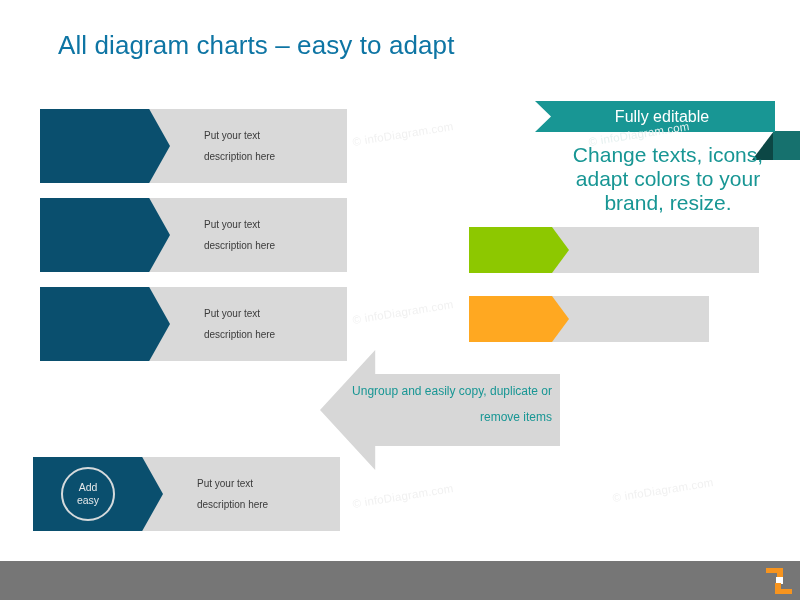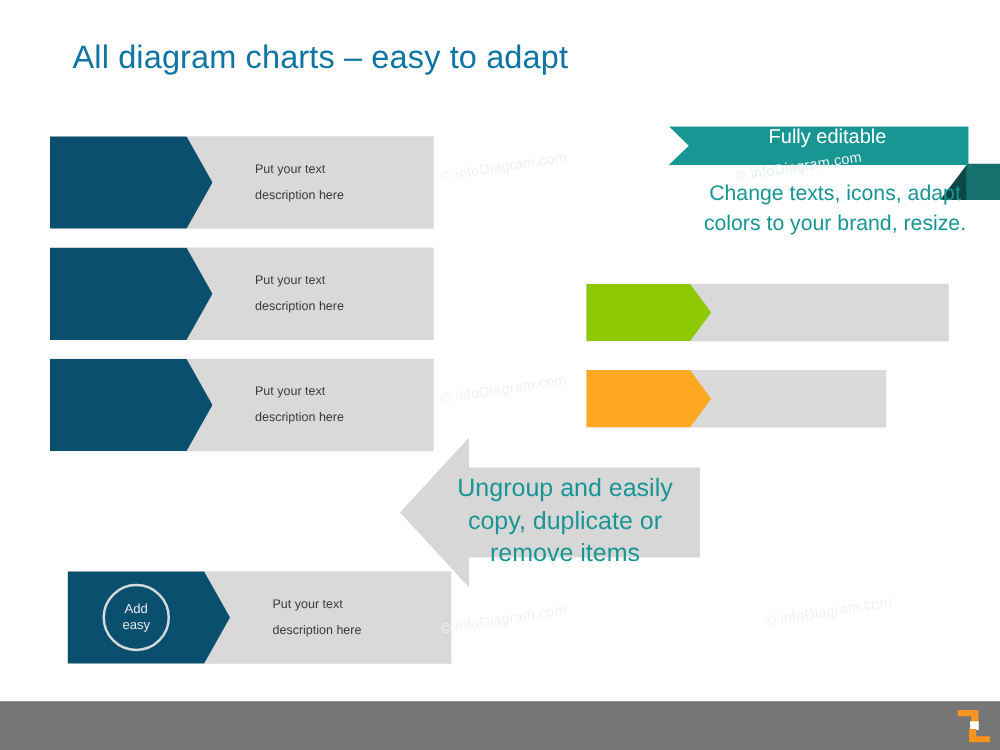--- a/index.html
+++ b/index.html
@@ -110,34 +110,35 @@
   .ribbon-bar {
     position: absolute;
     left: 0;
     top: 0;
     width: 240px;
     height: 31px;
     background: #189694;
     -webkit-clip-path: polygon(0 0, 100% 0, 100% 100%, 0 100%, 16px 50%);
     clip-path: polygon(0 0, 100% 0, 100% 100%, 0 100%, 16px 50%);
     display: flex;
+    align-items: center;
     justify-content: center;
   }
   .ribbon-bar .rtxt {
     font-size: 16px;
     color: #FFFFFF;
     padding-left: 14px;
   }
   .ribbon-sub {
     position: absolute;
     left: 563px;
     top: 143px;
     width: 210px;
     text-align: center;
-    font-size: 17px;
+    font-size: 21px;
     line-height: 24px;
     color: #189694;
   }
 
   
   .cbar {
     position: absolute;
     height: 46px;
   }
   .cbar .band {
@@ -164,22 +165,22 @@
     height: 120px;
     background: #D7D7D7;
     -webkit-clip-path: polygon(0 50%, 23% 0, 23% 20%, 100% 20%, 100% 80%, 23% 80%, 23% 100%);
     clip-path: polygon(0 50%, 23% 0, 23% 20%, 100% 20%, 100% 80%, 23% 80%, 23% 100%);
   }
   .big-arrow-text {
     position: absolute;
     left: 352px;
     top: 378px;
     width: 200px;
-    text-align: center;
-    font-size: 20px;
+    text-align: right;
+    font-size: 12px;
     line-height: 26px;
     color: #189694;
   }
 
   
   .wm {
     position: absolute;
     color: #F1F1F1;
     font-size: 11.5px;
     transform: rotate(-9deg);
@@ -268,21 +269,21 @@
 
   <div class="arrow-row" style="left:40px; top:287px; width:307px;">
     <div class="band"></div>
     <div class="chev" style="width:130px;"></div>
     <div class="txt" style="left:164px;">
       <div>Put your text</div>
       <div>description here</div>
     </div>
   </div>
 
-  <div class="arrow-row" style="left:54px; top:457px; width:307px;">
+  <div class="arrow-row" style="left:33px; top:457px; width:307px;">
     <div class="band"></div>
     <div class="chev" style="width:130px;"></div>
     <div class="icon-circle" style="left:28px; top:10px;">
       <span>Add</span>
       <span>easy</span>
     </div>
     <div class="txt" style="left:164px;">
       <div>Put your text</div>
       <div>description here</div>
     </div>

